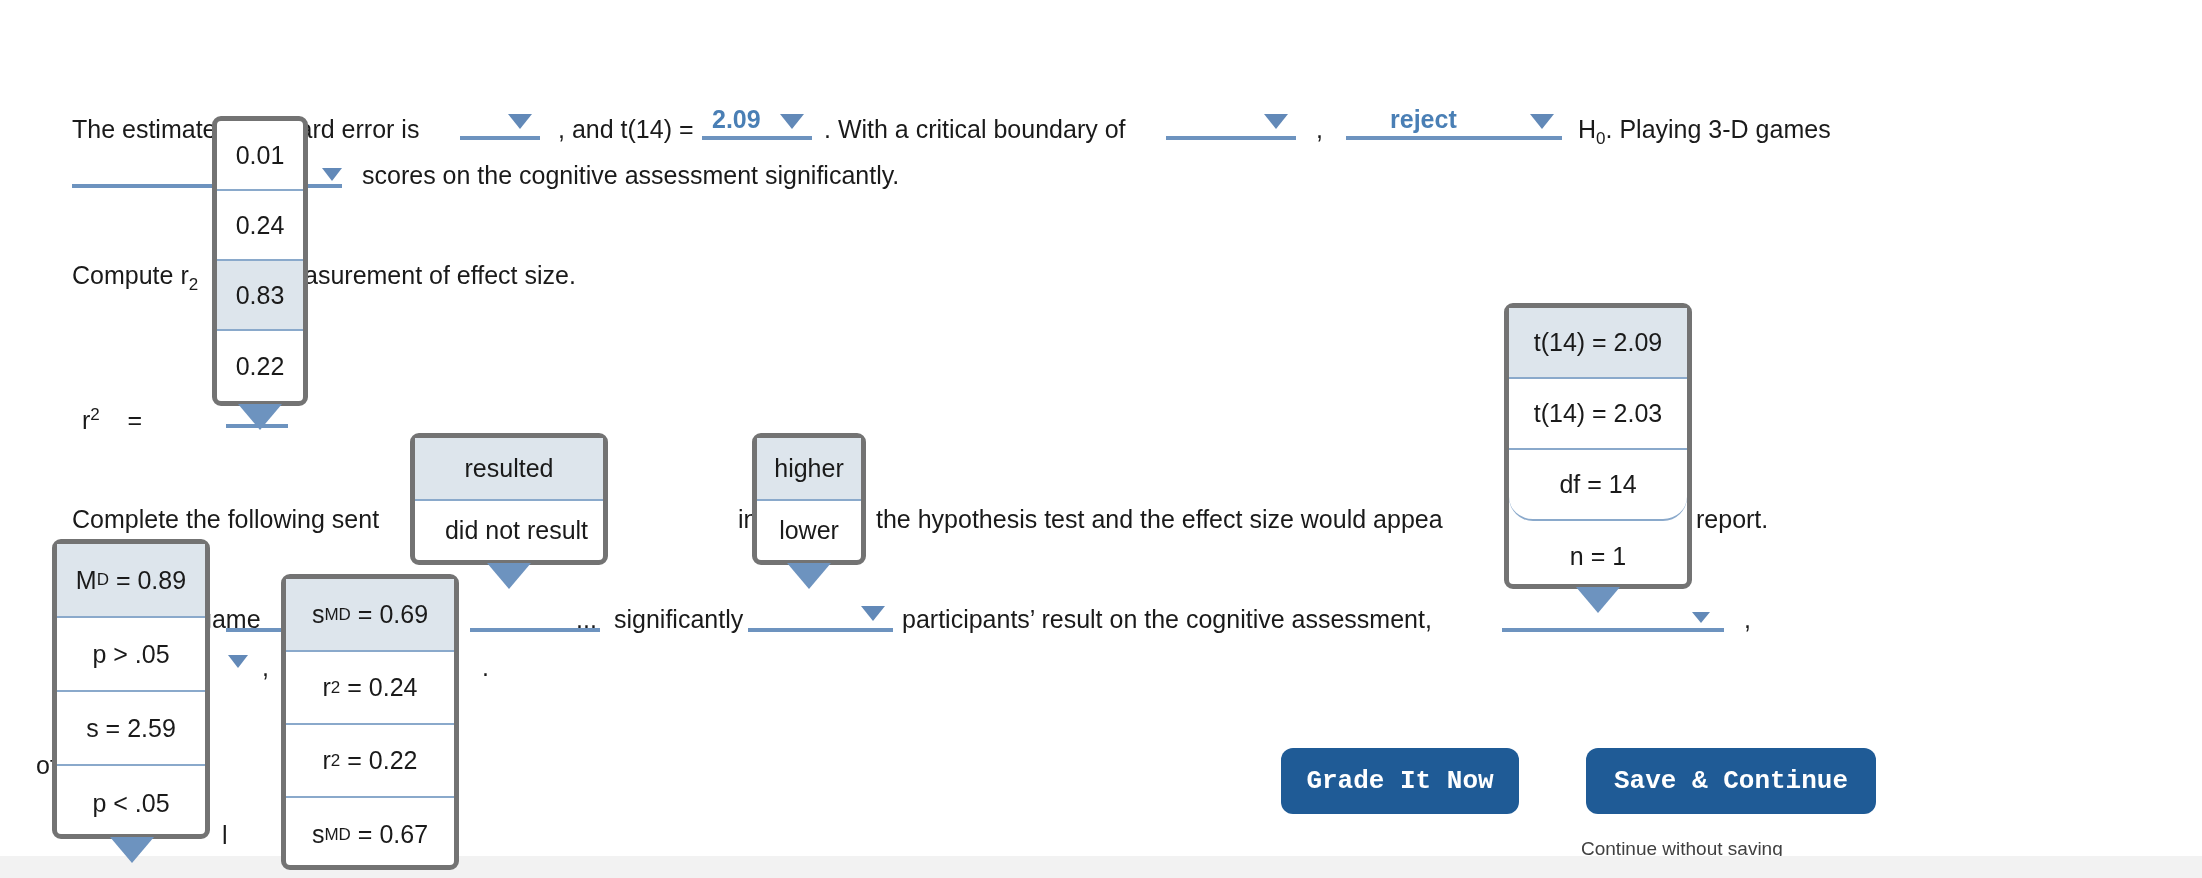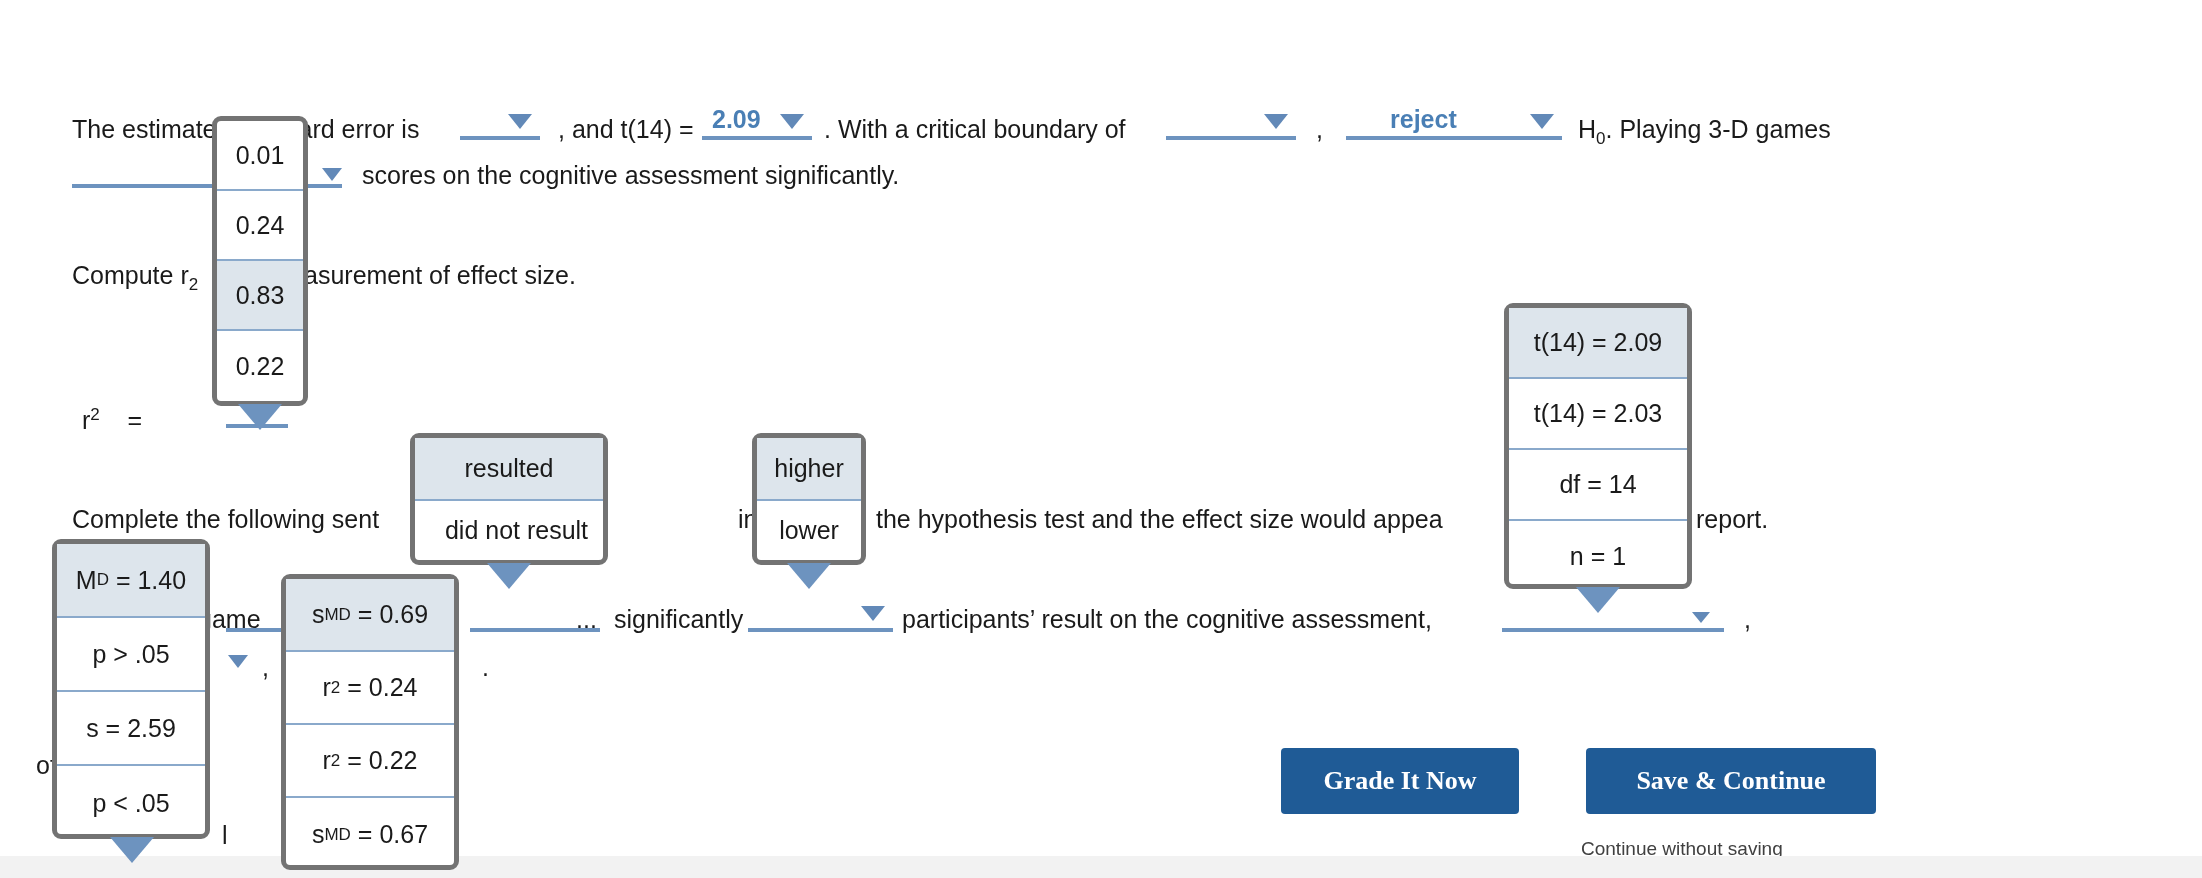--- a/index.html
+++ b/index.html
@@ -111,26 +111,26 @@
   }
 
   
   .btn {
     position: absolute;
     background: #1f5b96;
     color: #ffffff;
     font-size: 26px;
     font-weight: bold;
     border: none;
-    border-radius: 4px;
+    border-radius: 12px;
     cursor: pointer;
     display: flex;
     align-items: center;
     justify-content: center;
-    font-family: Liberation Serif, serif;
+    font-family: Liberation Mono, monospace;
   }
   .link {
     position: absolute;
     color: #404040;
     font-size: 19px;
     text-decoration: none;
     cursor: pointer;
     white-space: nowrap;
   }
   .footer-bar {
@@ -243,29 +243,29 @@
 
 <div class="dropdown" style="left:752px; top:433px; width:114px; height:132px;">
   <div class="opt selected" style="height:63px;">higher</div>
   <div class="opt" style="height:59px;">lower</div>
 </div>
 <div class="dd-tail" style="left:787px; top:563px;"></div>
 
 <div class="dropdown" style="left:1504px; top:303px; width:188px; height:286px;">
   <div class="opt selected" style="height:71px;">t(14) = 2.09</div>
   <div class="opt" style="height:71px;">t(14) = 2.03</div>
-  <div class="opt" style="height:71px;">df = 14</div>
+  <div class="opt" style="height:71px;border-radius:24px;">df = 14</div>
   <div class="opt" style="height:71px;">n = 1</div>
 </div>
 <div class="dd-tail" style="left:1576px; top:587px;"></div>
 
 <div class="dropdown" style="left:52px; top:539px; width:158px; height:300px;">
   <div class="opt selected" style="height:74px;">
     <span>M</span><span class="sub">D</span>
-    &nbsp;<span>= 1.40</span>
+    &nbsp;<span>= 0.89</span>
   </div>
   <div class="opt" style="height:74px;">p &gt; .05</div>
   <div class="opt" style="height:74px;">s = 2.59</div>
   <div class="opt" style="height:74px;">p &lt; .05</div>
 </div>
 <div class="dd-tail" style="left:110px; top:837px;"></div>
 
 <div class="dropdown" style="left:281px; top:574px; width:178px; height:296px;">
   <div class="opt selected" style="height:73px;">
     <span>s</span><span class="sub">MD</span>

